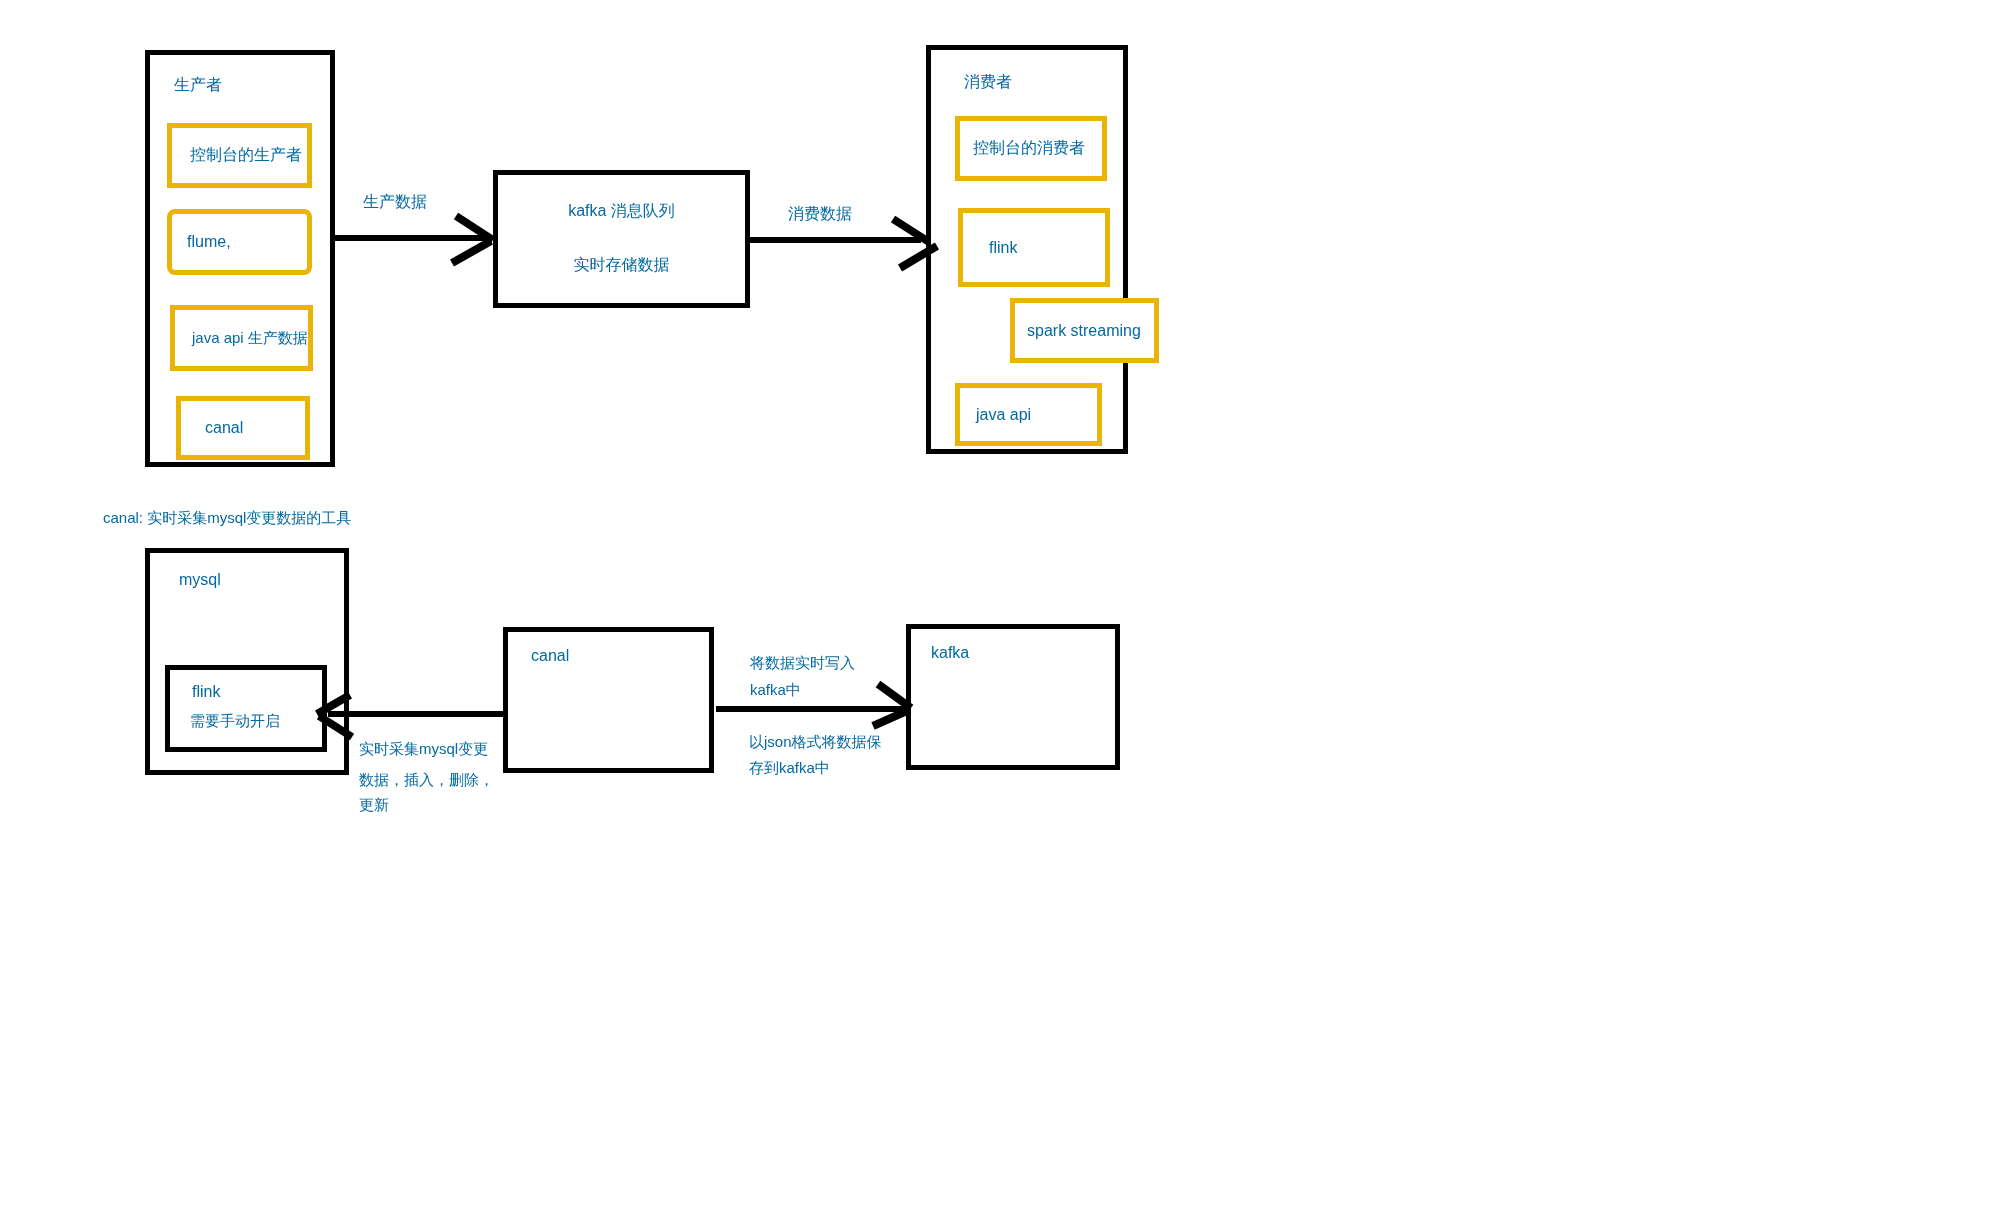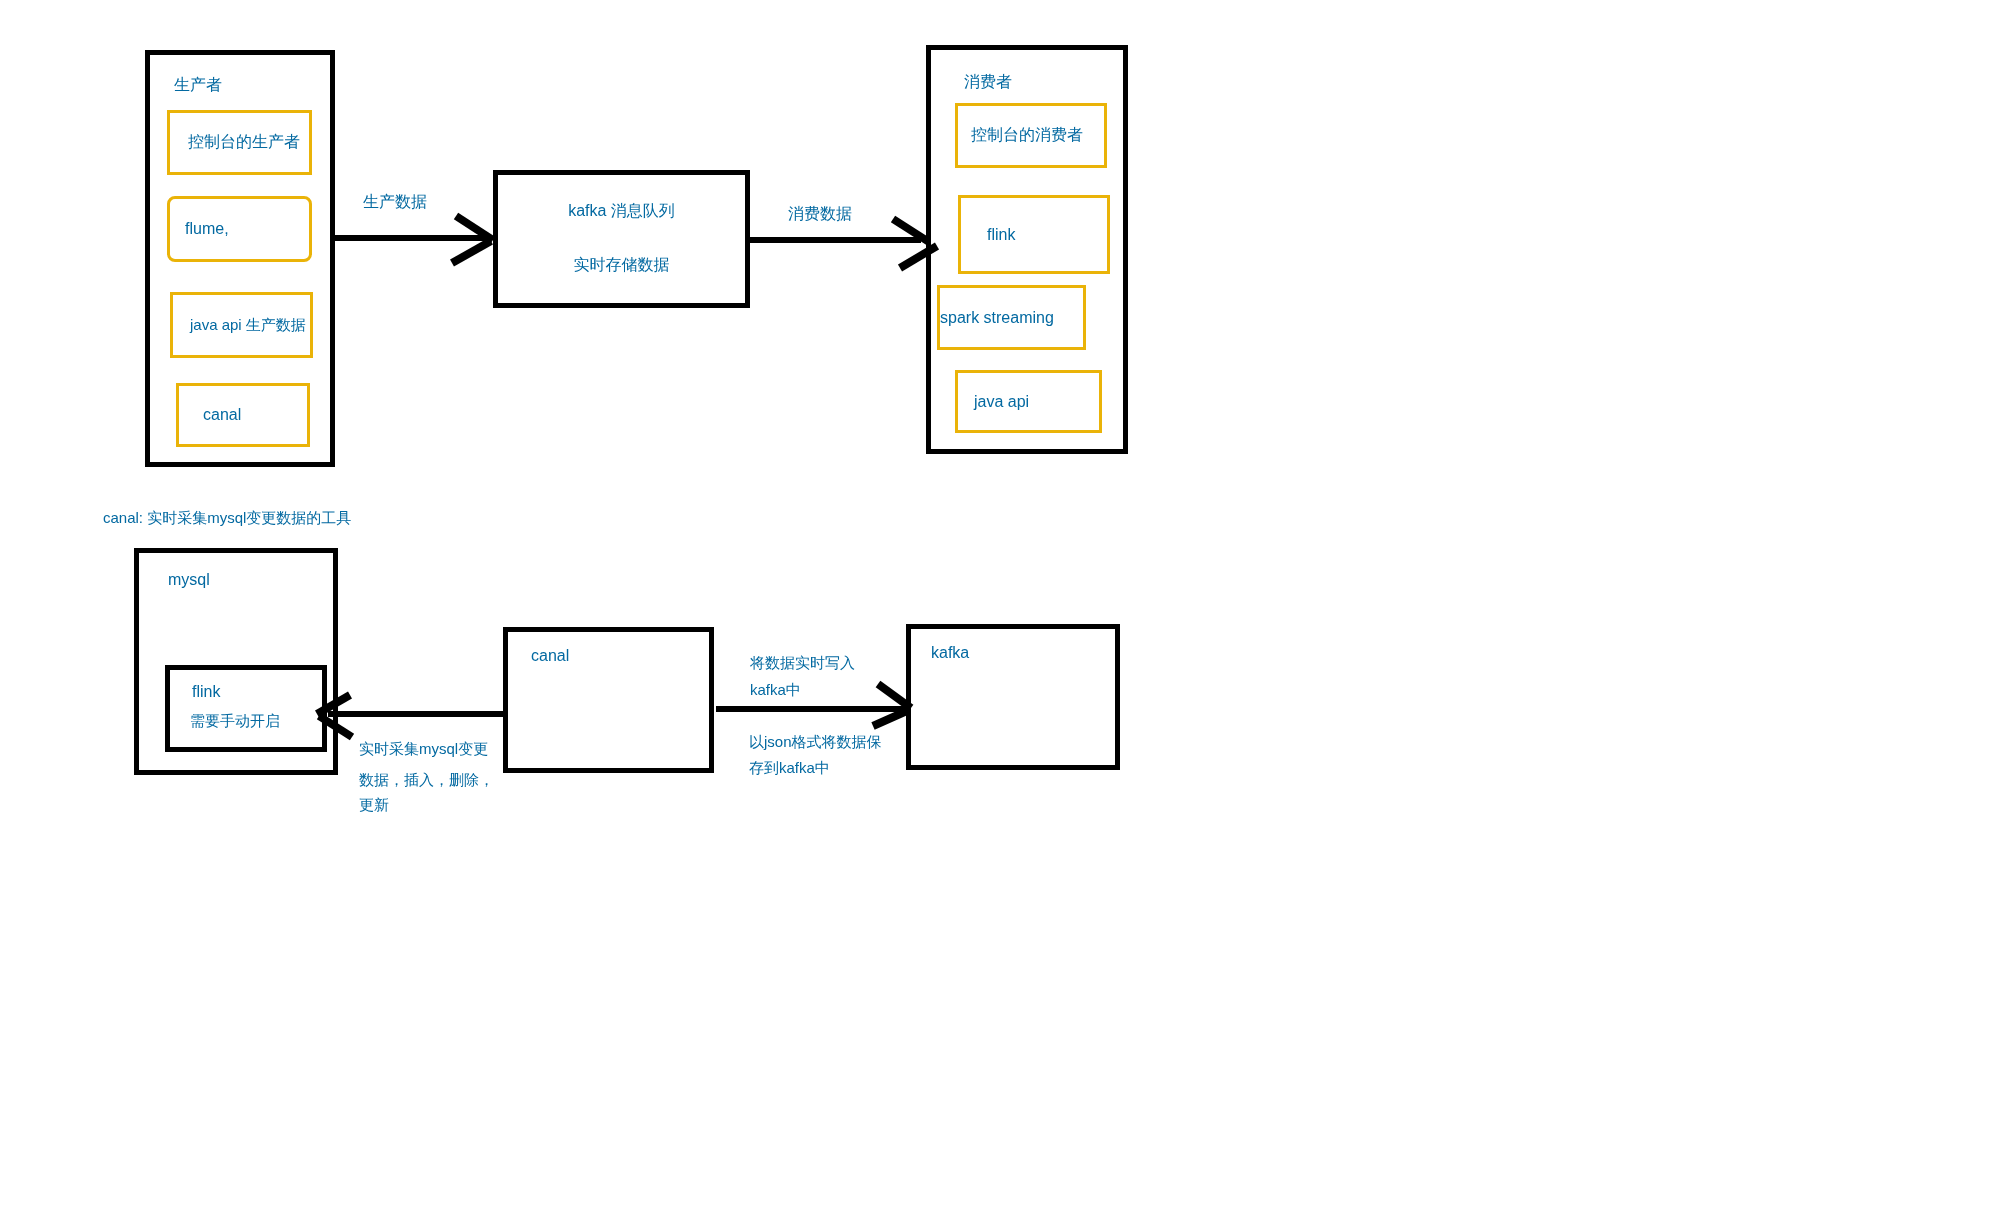--- a/index.html
+++ b/index.html
@@ -22,27 +22,28 @@
     background: #ffffff;
     box-sizing: border-box;
   }
   .outer-title {
     position: absolute;
     font-size: 16px;
     white-space: nowrap;
   }
   .inner-box {
     position: absolute;
-    border: 3px solid #eab308;
+    border: 5px solid #eab308;
     background: #ffffff;
     box-sizing: border-box;
     display: flex;
     align-items: center;
     font-size: 16px;
     white-space: nowrap;
+    margin-top: 13px;
   }
   .label {
     position: absolute;
     font-size: 16px;
     white-space: nowrap;
   }
   .small-label {
     position: absolute;
     font-size: 15px;
     white-space: nowrap;
@@ -78,29 +79,29 @@
   <div class="box" style="left:493px; top:170px; width:257px; height:138px;">
     <div class="kafka-mid-line" style="top:26px;">kafka 消息队列</div>
     <div class="kafka-mid-line" style="top:80px;">实时存储数据</div>
   </div>
 
   <div class="box" style="left:926px; top:45px; width:202px; height:409px;">
     <div class="outer-title" style="left:33px; top:22px;">消费者</div>
   </div>
   <div class="inner-box" style="left:955px; top:103px; width:152px; height:65px; padding-left:13px;">控制台的消费者</div>
   <div class="inner-box" style="left:958px; top:195px; width:152px; height:79px; padding-left:26px;">flink</div>
-  <div class="inner-box" style="left:937px; top:285px; width:149px; height:65px; ">spark streaming</div>
+  <div class="inner-box" style="left:1010px; top:285px; width:149px; height:65px; padding-left:12px;">spark streaming</div>
   <div class="inner-box" style="left:955px; top:370px; width:147px; height:63px; padding-left:16px;">java api</div>
 
   <div class="label" style="left:363px; top:192px;">生产数据</div>
   <div class="label" style="left:788px; top:204px;">消费数据</div>
 
   <div class="small-label" style="left:103px; top:509px;">canal: 实时采集mysql变更数据的工具</div>
 
-  <div class="box" style="left:134px; top:548px; width:204px; height:227px;padding-left:19px;">
+  <div class="box" style="left:145px; top:548px; width:204px; height:227px;padding-left:19px;">
     <div class="outer-title" style="left:29px; top:18px;">mysql</div>
   </div>
 
   <div class="box" style="left:165px; top:665px; width:162px; height:87px;">
     <div class="outer-title" style="left:22px; top:13px;">flink</div>
     <div class="outer-title" style="left:20px; top:42px; font-size:15px;">需要手动开启</div>
   </div>
 
   <div class="box" style="left:503px; top:627px; width:211px; height:146px;">
     <div class="outer-title" style="left:23px; top:15px;">canal</div>

